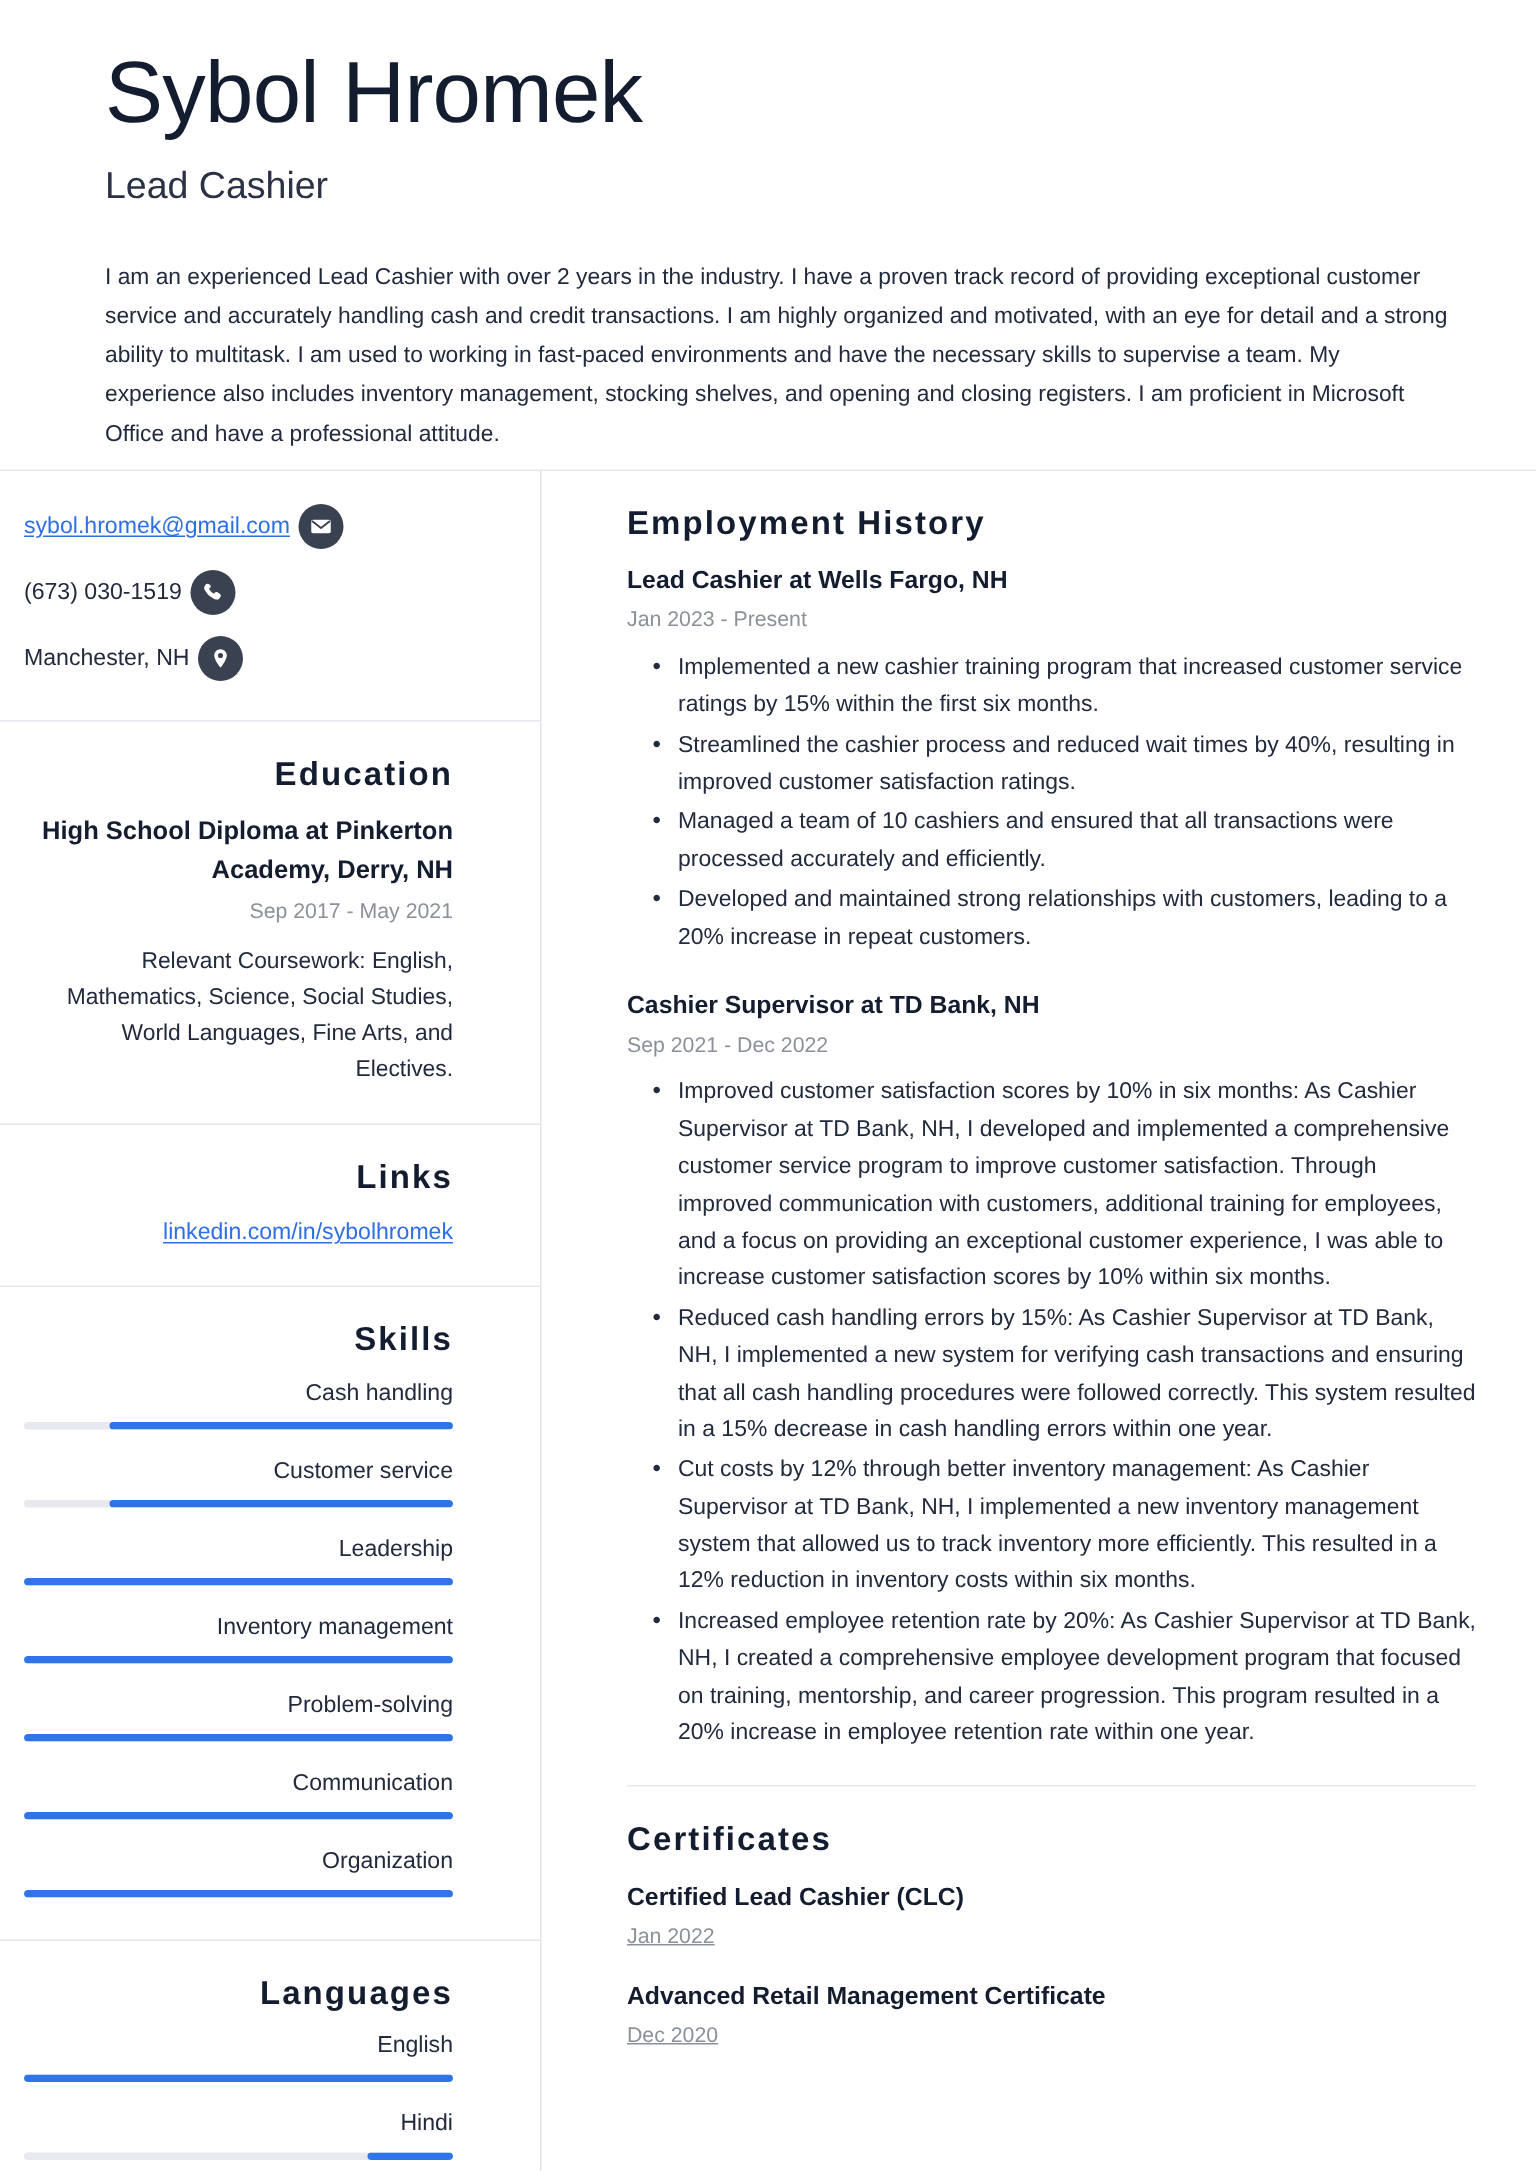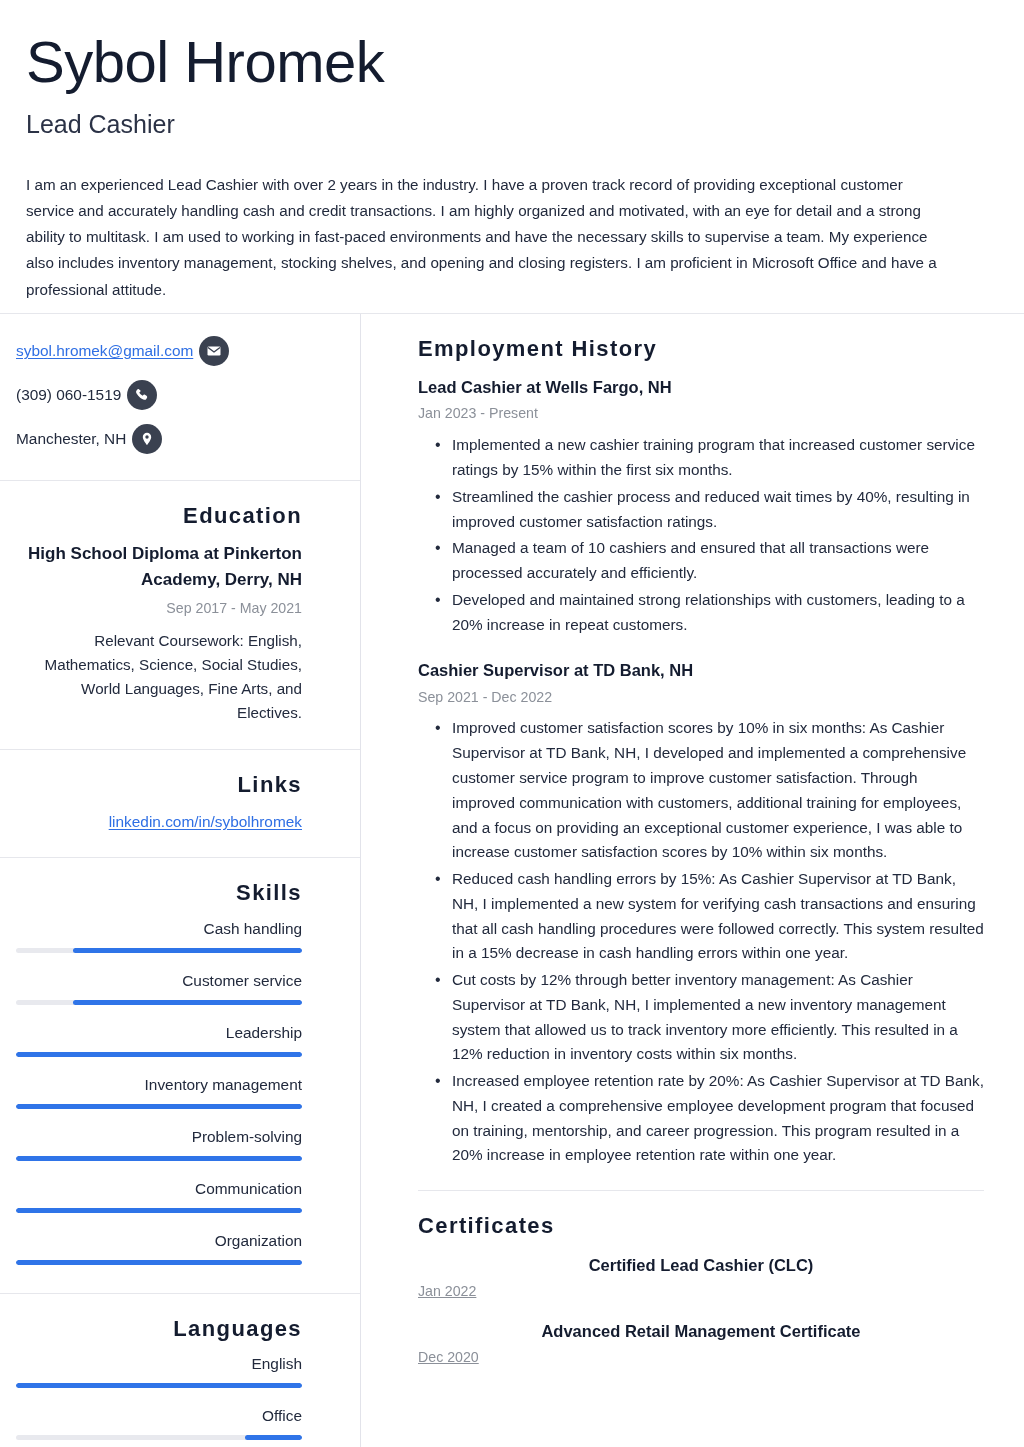--- a/index.html
+++ b/index.html
@@ -6,21 +6,21 @@
   html, body {
     width:1024px; height:1447px;
     background:#ffffff;
     font-family:"Liberation Sans", sans-serif;
     color:#1c2333;
     overflow:hidden;
   }
   .page { position:relative; width:1024px; height:1447px; background:#fff; }
 
   
-  .header { padding:30px 58px 0 26px; }
+  .header { padding:30px 58px 0 58px;margin-left:12px; }
   .full-name {
     font-size:58px; font-weight:400; letter-spacing:-0.5px;
     color:#141c2f; line-height:1.12;
   }
   .job-title {
     font-size:25px; font-weight:400; color:#2b3246;
     margin-top:14px; line-height:1.2;
   }
   .summary {
     margin-top:33px; font-size:15.2px; line-height:1.72;
@@ -118,21 +118,21 @@
     color:#222a3d; font-size:16px;
   }
 
   .right-rule {
     border-top:1px solid #e6e7ec;
     margin:22px 0 0 0;
   }
   .cert-block { padding-top:22px; }
   .cert { margin-bottom:18px; }
   .cert:last-child { margin-bottom:0; }
-  .cert-name { font-size:16.5px; font-weight:700; color:#141c2f; line-height:1.4;text-align:center; }
+  .cert-name { font-size:16.5px; font-weight:700; color:#141c2f; line-height:1.4; }
   .cert-date { font-size:14.2px; color:#8b9099; margin-top:5px; line-height:1.4;text-decoration:underline; }
 </style>
 </head>
 <body>
 
 <div class="page">
 
   <div class="header">
     <div class="full-name">Sybol Hromek</div>
     <div class="job-title">Lead Cashier</div>
@@ -148,21 +148,21 @@
         <div class="contact-row">
           <a class="contact-text" href="#">sybol.hromek@gmail.com</a>
           <span class="cicon">
             <svg width="16" height="16" viewBox="0 0 16 16" aria-hidden="true">
               <rect x="1.5" y="3.5" width="13" height="9" rx="1.2" fill="#ffffff"></rect>
               <path d="M2 4.4 L8 9 L14 4.4" fill="none" stroke="#3a4150" stroke-width="1.3" stroke-linejoin="round"></path>
             </svg>
           </span>
         </div>
         <div class="contact-row">
-          <span class="contact-text">(309) 060-1519</span>
+          <span class="contact-text">(673) 030-1519</span>
           <span class="cicon">
             <svg width="16" height="16" viewBox="0 0 16 16" aria-hidden="true">
               <path d="M5.1 2.4c-.6-.5-1.5-.4-2 .3L2.4 3.8c-.5.7-.4 1.7.2 2.7 1 1.7 2.1 3 3.6 4.2 1.4 1.1 2.8 1.8 4 2 .9.2 1.7-.1 2.1-.8l.7-1.1c.4-.7.2-1.6-.5-2l-1.6-1c-.6-.4-1.4-.2-1.8.4l-.4.6c-.8-.4-1.5-.9-2.1-1.5-.6-.6-1-1.2-1.3-1.9l.6-.4c.6-.4.8-1.2.4-1.8L5.1 2.4z" fill="#ffffff"></path>
             </svg>
           </span>
         </div>
         <div class="contact-row">
           <span class="contact-text">Manchester, NH</span>
           <span class="cicon">
             <svg width="16" height="16" viewBox="0 0 16 16" aria-hidden="true">
@@ -238,21 +238,21 @@
       <div class="lblock">
         <div class="sec-head">Languages</div>
         <div id="languages-list">
             <div class="bar-item">
               <div class="bar-label">English</div>
               <div class="bar-track">
                 <div class="bar-fill" style="width: 100%; right: 0px; left: auto;"></div>
               </div>
             </div>
             <div class="bar-item">
-              <div class="bar-label">Office</div>
+              <div class="bar-label">Hindi</div>
               <div class="bar-track">
                 <div class="bar-fill" style="width: 20%; right: 0px; left: auto;"></div>
               </div>
             </div>
           </div>
       </div>
 
     </div>
 
     <div class="col-right">

